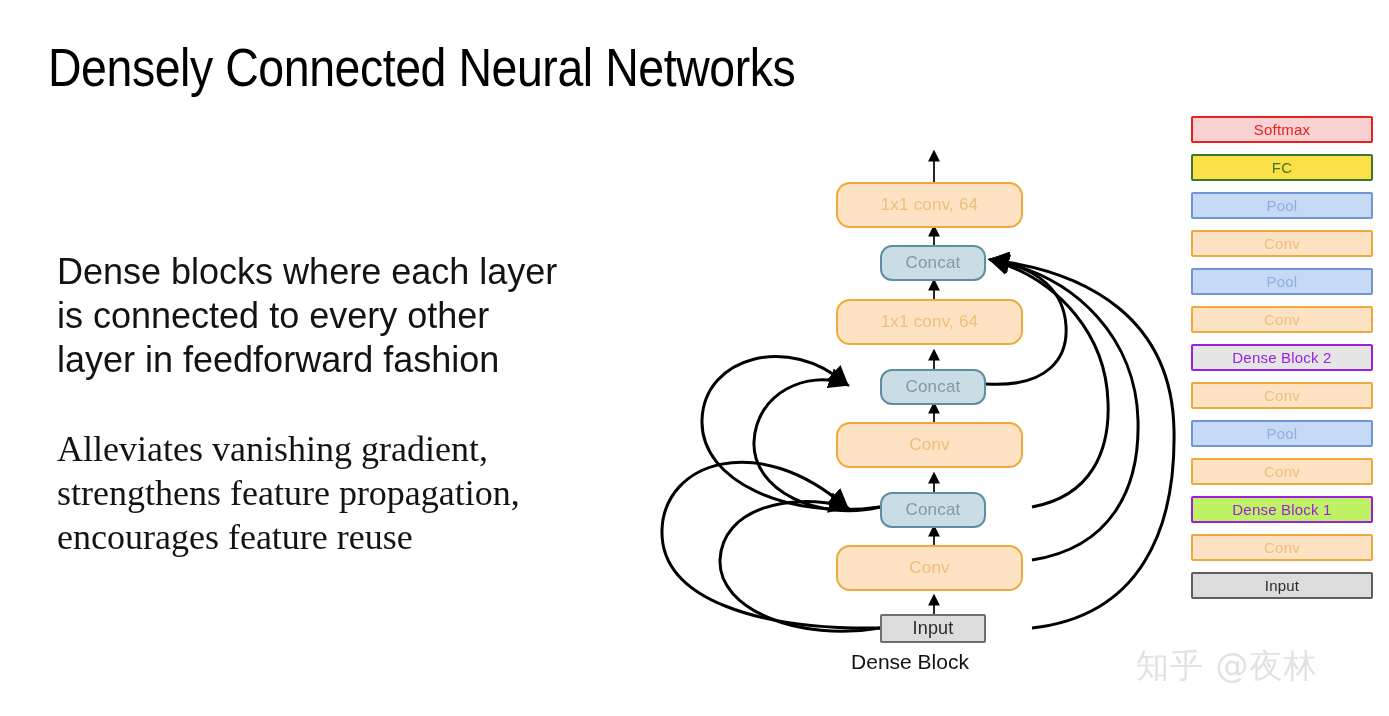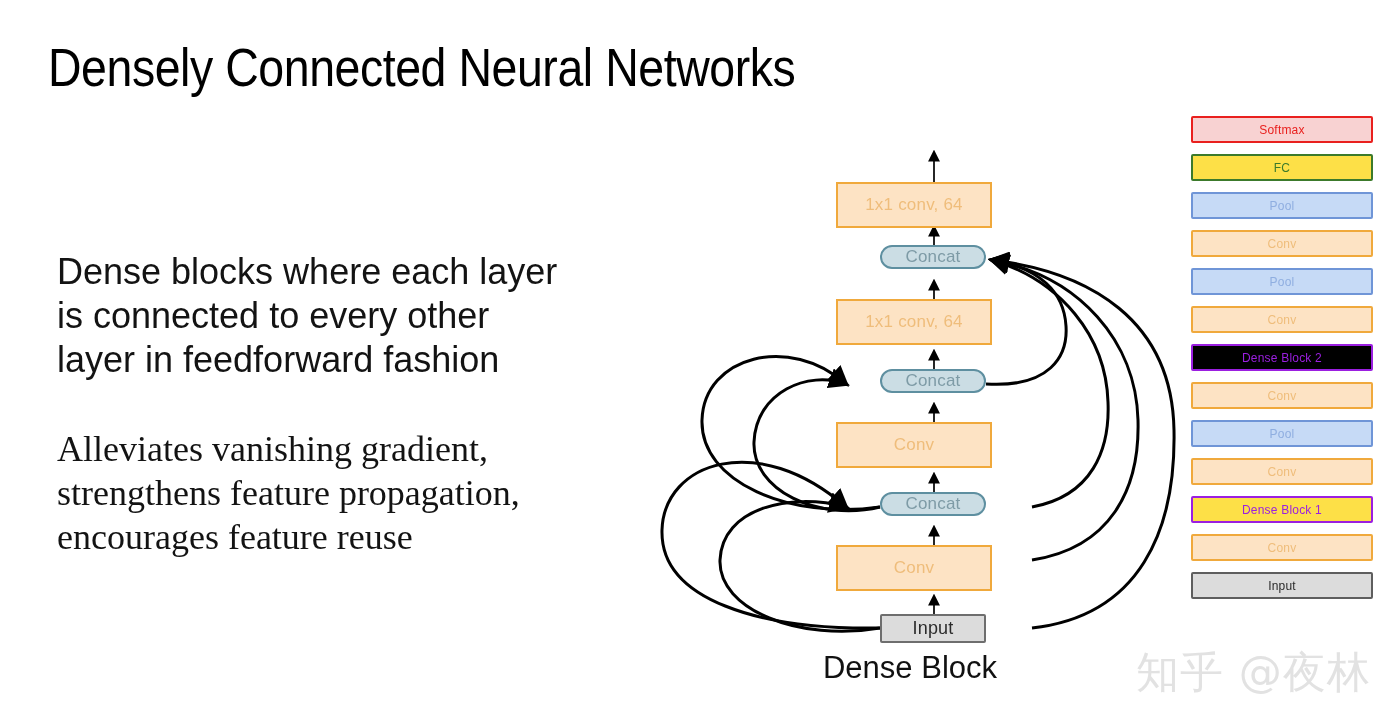--- a/index.html
+++ b/index.html
@@ -35,55 +35,55 @@
 
   .node{
     position:absolute; box-sizing:border-box;
     display:flex; align-items:center; justify-content:center;
     font-size:17px; letter-spacing:0.2px;
     border-width:2px; border-style:solid;
     z-index:3;
   }
   .node.conv{
     background:#FDE3C4; border-color:#F0A93C; color:#EFBD7B;
-    left:196px; width:156px; height:46px; border-radius:0;
+    left:196px; width:187px; height:46px; border-radius:14px;
   }
   .node.concat{
     background:#CBDDE4; border-color:#5E8FA0; color:#7E9BA6;
-    left:240px; width:106px; height:24px; border-radius:12px;
+    left:240px; width:106px; height:36px; border-radius:12px;
   }
   .node.input{
     background:#DCDCDC; border-color:#6E6E6E; color:#2B2B2B;
     left:240px; width:106px; height:29px; border-radius:2px;
     font-size:18px;
   }
 
   #dense-caption{
     position:absolute; left:640px; top:650px; width:540px;
-    text-align:center; font-size:31px; color:#111111;
+    text-align:center; font-size:21px; color:#111111;
   }
 
   
   #architecture-column{
     position:absolute; left:1191px; top:116px;
     width:182px;
   }
   .arch-item{
     box-sizing:border-box; width:182px; height:27px;
     margin-bottom:11px;
     display:flex; align-items:center; justify-content:center;
-    font-size:12px; letter-spacing:0.2px;
+    font-size:15px; letter-spacing:0.2px;
     border-width:2px; border-style:solid; border-radius:2px;
   }
   .arch-item:last-child{ margin-bottom:0; }
 
   
   #watermark{
     position:absolute; left:1136px; top:644px;
-    font-size:43px; color:#E2E2E2; letter-spacing:1px;
+    font-size:33px; color:#E2E2E2; letter-spacing:1px;
     white-space:nowrap;
     font-family:"DejaVu Sans",sans-serif;
   }
 </style>
 </head>
 <body>
 
 <div id="slide-title">Densely Connected Neural Networks</div>
 
 <div class="bullet" id="bullet-1">Dense blocks where each layer is connected to every other layer in feedforward fashion</div>
@@ -135,22 +135,22 @@
 
 <div id="dense-caption">Dense Block</div>
 
 <div id="architecture-column">
     <div class="arch-item" style="background: rgb(248, 210, 210); border-color: rgb(233, 32, 30); color: rgb(233, 32, 30);">Softmax</div>
     <div class="arch-item" style="background: #fde047; border-color: rgb(60, 122, 43); color: rgb(60, 122, 43);">FC</div>
     <div class="arch-item" style="background: rgb(198, 218, 246); border-color: rgb(111, 149, 215); color: rgb(143, 174, 224);">Pool</div>
     <div class="arch-item" style="background: rgb(253, 227, 196); border-color: rgb(240, 169, 60); color: rgb(239, 189, 123);">Conv</div>
     <div class="arch-item" style="background: rgb(198, 218, 246); border-color: rgb(111, 149, 215); color: rgb(143, 174, 224);">Pool</div>
     <div class="arch-item" style="background: rgb(253, 227, 196); border-color: rgb(240, 169, 60); color: rgb(239, 189, 123);">Conv</div>
-    <div class="arch-item" style="background: #000000; border-color: rgb(155, 31, 224); color: rgb(155, 31, 224);">Dense Block 2</div>
+    <div class="arch-item" style="background: #e5e5e5; border-color: rgb(155, 31, 224); color: rgb(155, 31, 224);">Dense Block 2</div>
     <div class="arch-item" style="background: rgb(253, 227, 196); border-color: rgb(240, 169, 60); color: rgb(239, 189, 123);">Conv</div>
     <div class="arch-item" style="background: rgb(198, 218, 246); border-color: rgb(111, 149, 215); color: rgb(143, 174, 224);">Pool</div>
     <div class="arch-item" style="background: rgb(253, 227, 196); border-color: rgb(240, 169, 60); color: rgb(239, 189, 123);">Conv</div>
-    <div class="arch-item" style="background: #fde047; border-color: rgb(155, 31, 224); color: rgb(155, 31, 224);">Dense Block 1</div>
+    <div class="arch-item" style="background: #bef264; border-color: rgb(155, 31, 224); color: rgb(155, 31, 224);">Dense Block 1</div>
     <div class="arch-item" style="background: rgb(253, 227, 196); border-color: rgb(240, 169, 60); color: rgb(239, 189, 123);">Conv</div>
     <div class="arch-item" style="background: rgb(220, 220, 220); border-color: rgb(94, 94, 94); color: rgb(43, 43, 43);">Input</div>
   </div>
 
 <div id="watermark">知乎 @夜林</div>
 
 </body></html>

